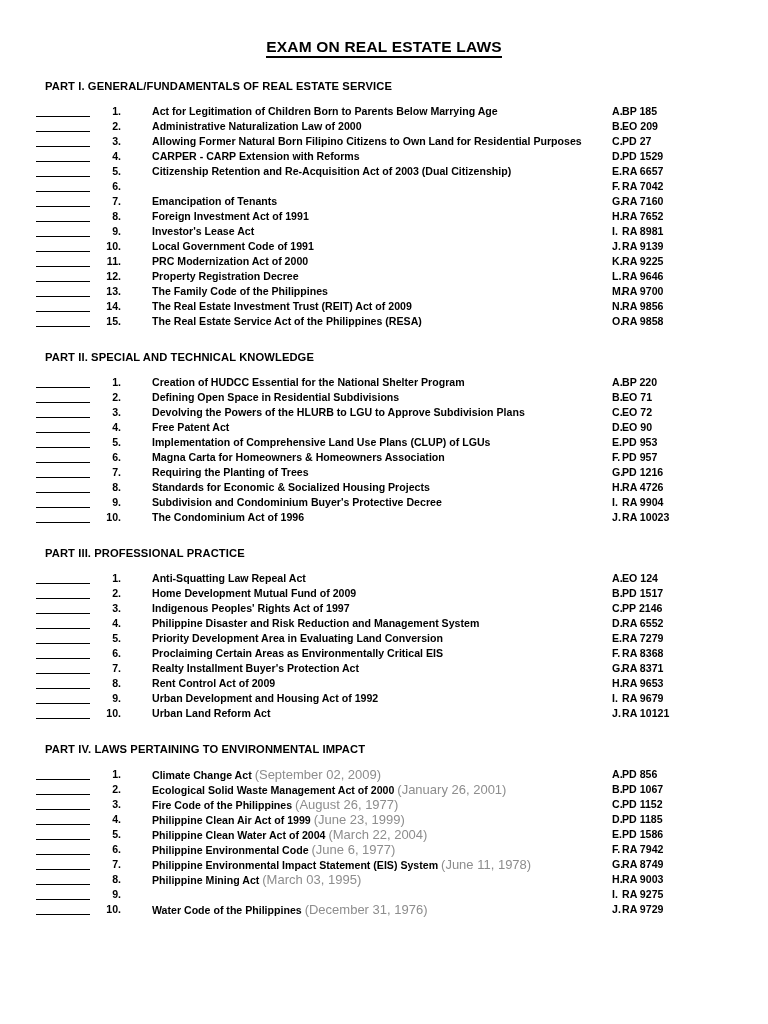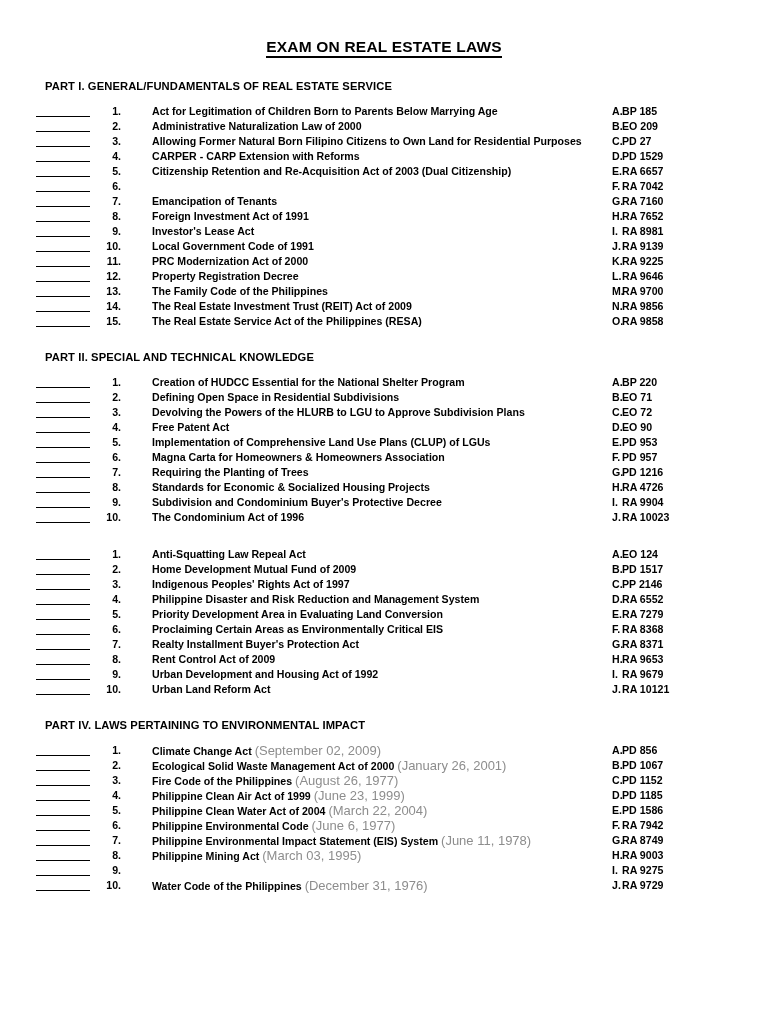--- a/index.html
+++ b/index.html
@@ -285,20 +285,21 @@
           <div class="row">
             <div class="blank-line"></div>
             <div class="num">10.</div>
             <div class="title-cell"><span>The Condominium Act of 1996</span></div>
             <div class="letter">J.</div>
             <div class="code">RA 10023</div>
           </div>
         </div>
       </div>
       <div class="section sec-gap">
+        <div class="section-heading">PART III. PROFESSIONAL PRACTICE</div>
         <div class="items">
           <div class="row">
             <div class="blank-line"></div>
             <div class="num">1.</div>
             <div class="title-cell"><span>Anti-Squatting Law Repeal Act</span></div>
             <div class="letter">A.</div>
             <div class="code">EO 124</div>
           </div>
           <div class="row">
             <div class="blank-line"></div>

